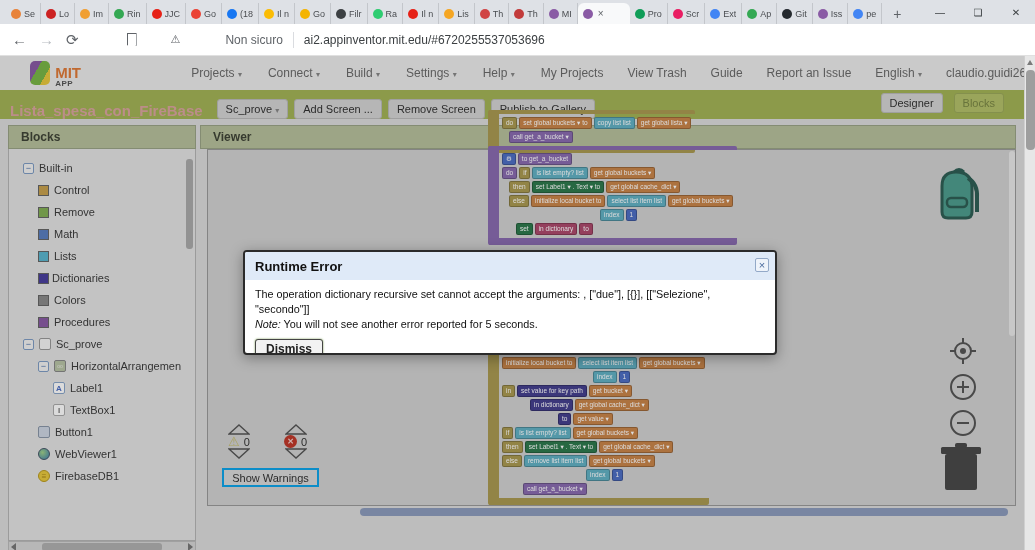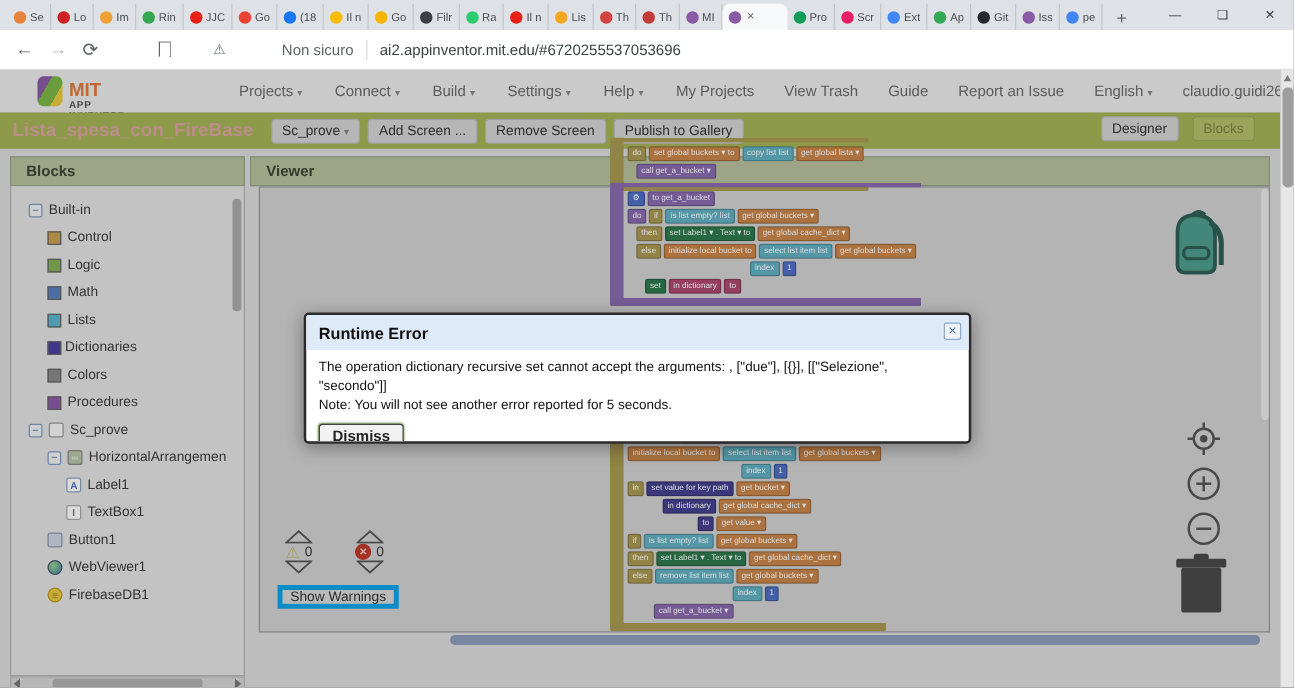--- a/index.html
+++ b/index.html
@@ -41,21 +41,21 @@
   #appheader{position:absolute;left:0;top:0;width:1024px;height:34px;background:#ececec;display:flex;align-items:center;}
   #logo{display:flex;align-items:center;gap:5px;margin-left:30px;}
   #beaver{width:26px;height:24px;border-radius:5px;background:linear-gradient(120deg,#8a5ba5 35%,#7ab648 35% 70%,#e8c93f 70%);}
   #logotext .l1{color:#e07b39;font-weight:bold;font-size:15px;line-height:13px;margin-top:16px;}
   #logotext .l2{color:#555;font-size:8px;font-weight:bold;letter-spacing:.5px;}
   #menus{display:flex;gap:26px;margin-left:85px;font-size:12px;color:#6b6b6b;}
   .menu-item{white-space:nowrap;}
   .caret{font-size:8px;color:#888;}
   #hdr-links{display:flex;gap:24px;margin-left:26px;font-size:12px;color:#6b6b6b;}
 
-  #greenbar{position:absolute;left:0;top:34px;width:1024px;height:29px;background:#a3b457;display:flex;align-items:center;}
+  #greenbar{position:absolute;left:0;top:34px;width:1024px;height:29px;background:#a3b457;display:flex;align-items:flex-end;}
   #projname{color:#dba5a0;font-size:15px;font-weight:bold;margin-left:10px;margin-right:14px;}
   .gbtn{background:#d4d4d4;border:1px solid #bbb;border-radius:3px;font-size:11px;color:#333;padding:3px 8px;margin-right:6px;white-space:nowrap;}
   #viewbtns{position:absolute;right:14px;top:3px;display:flex;gap:5px;}
   .gbtn.current{background:#b4c06a;color:#7a8746;border-color:#9aa85a;}
 
   
   .panel-hdr{position:absolute;height:24px;background:#b7c09c;border:1px solid #9aa386;color:#3f4437;font-size:12px;font-weight:bold;display:flex;align-items:center;padding-left:12px;}
   #blocks-hdr{left:8px;top:69px;width:188px;}
   #viewer-hdr{left:200px;top:69px;width:816px;}
   #palette{position:absolute;left:8px;top:93px;width:188px;height:392px;background:#e4e4e4;border:1px solid #b5b5b5;border-top:none;overflow:hidden;}
@@ -75,38 +75,38 @@
   #canvas-vthumb{position:absolute;left:1009px;top:95px;width:6px;height:185px;background:#e9e9e9;border-radius:3px;}
 
   
   #warnbox{position:absolute;left:222px;top:368px;width:100px;}
   .wcol{position:absolute;display:flex;flex-direction:column;align-items:center;}
   svg.arrow{display:block;}
   .wcount{font-size:11px;color:#333;margin-left:2px;}
   .wline{display:flex;align-items:center;gap:2px;}
   #warn-icon{color:#c5bc6d;font-size:13px;line-height:13px;}
   #err-icon{width:13px;height:13px;border-radius:50%;background:#c0392b;color:#f5d0cc;font-size:8px;display:flex;align-items:center;justify-content:center;font-weight:bold;}
-  #show-warnings{position:absolute;left:222px;top:412px;width:97px;height:19px;background:#d9d9d9;border:4px solid #0ea5e9;font-size:11px;color:#333;display:flex;align-items:center;justify-content:center;}
+  #show-warnings{position:absolute;left:222px;top:412px;width:97px;height:19px;background:#d9d9d9;border:2px solid #0ea5e9;font-size:11px;color:#333;display:flex;align-items:center;justify-content:center;}
 
   
   #backpack{position:absolute;left:928px;top:108px;}
   #ws-controls{position:absolute;left:948px;top:280px;display:flex;flex-direction:column;align-items:center;gap:6px;}
   #trash{position:absolute;left:933px;top:382px;}
 
   
   .cluster{position:absolute;display:flex;flex-direction:column;gap:2px;padding:3px 4px 3px 3px;border-radius:2px;z-index:5;}
   .brow{display:flex;align-items:center;gap:2px;}
   .chip{font-size:6.5px;color:#fff;padding:1px 3px;border-radius:2px;border:1px solid rgba(0,0,0,.22);white-space:nowrap;line-height:8px;}
 
   
   #dialog{position:absolute;left:243px;top:250px;width:534px;height:105px;background:#fff;border:2px solid #2b2b2b;border-radius:4px;z-index:100;box-shadow:0 3px 14px rgba(0,0,0,.35);overflow:hidden;}
   #dlg-title{height:28px;background:#dfeaf8;display:flex;align-items:center;padding:0 10px;font-size:13px;font-weight:bold;color:#111;}
   #dlg-close{position:absolute;right:6px;top:6px;width:14px;height:14px;border:1px solid #93a9c8;border-radius:2px;color:#4a6b9e;font-size:11px;line-height:12px;text-align:center;background:#eef3fa;}
   #dlg-body{padding:7px 10px 0 10px;font-size:10.8px;color:#111;line-height:15px;}
-  #dlg-note-label{}
+  #dlg-note-label{font-style:italic;}
   #dismiss{margin:7px 0 0 10px;background:#f2f2f2;border:1px solid #444;border-radius:3px;font-size:12px;font-weight:bold;color:#222;padding:2px 10px;box-shadow:0 0 2px #6a8f3f;}
 
   
   #br-scroll{position:absolute;right:0;top:56px;width:11px;height:494px;background:#e7e7e7;border-left:1px solid #d0d0d0;z-index:60;}
   #br-up{width:0;height:0;border-left:3.5px solid transparent;border-right:3.5px solid transparent;border-bottom:5px solid #7a7a7a;margin:4px auto 0;}
   #br-thumb{position:absolute;left:1px;top:14px;width:9px;height:80px;background:#9e9e9e;border-radius:4px;}
 </style>
 </head>
 <body>
 
@@ -299,21 +299,21 @@
           </div>
           <div class="tree-row" style="padding-left: 29px;">
             <span class="lbl-wrap" style="display: flex; align-items: center; gap: 5px;">
               <span class="sq" style="background: rgb(200, 161, 78);"></span>
               <span>Control</span>
             </span>
           </div>
           <div class="tree-row" style="padding-left: 29px;">
             <span class="lbl-wrap" style="display: flex; align-items: center; gap: 5px;">
               <span class="sq" style="background: rgb(132, 176, 85);"></span>
-              <span>Logic</span>
+              <span>Remove</span>
             </span>
           </div>
           <div class="tree-row" style="padding-left: 29px;">
             <span class="lbl-wrap" style="display: flex; align-items: center; gap: 5px;">
               <span class="sq" style="background: rgb(90, 127, 192);"></span>
               <span>Math</span>
             </span>
           </div>
           <div class="tree-row" style="padding-left: 29px;">
             <span class="lbl-wrap" style="display: flex; align-items: center; gap: 5px;">

